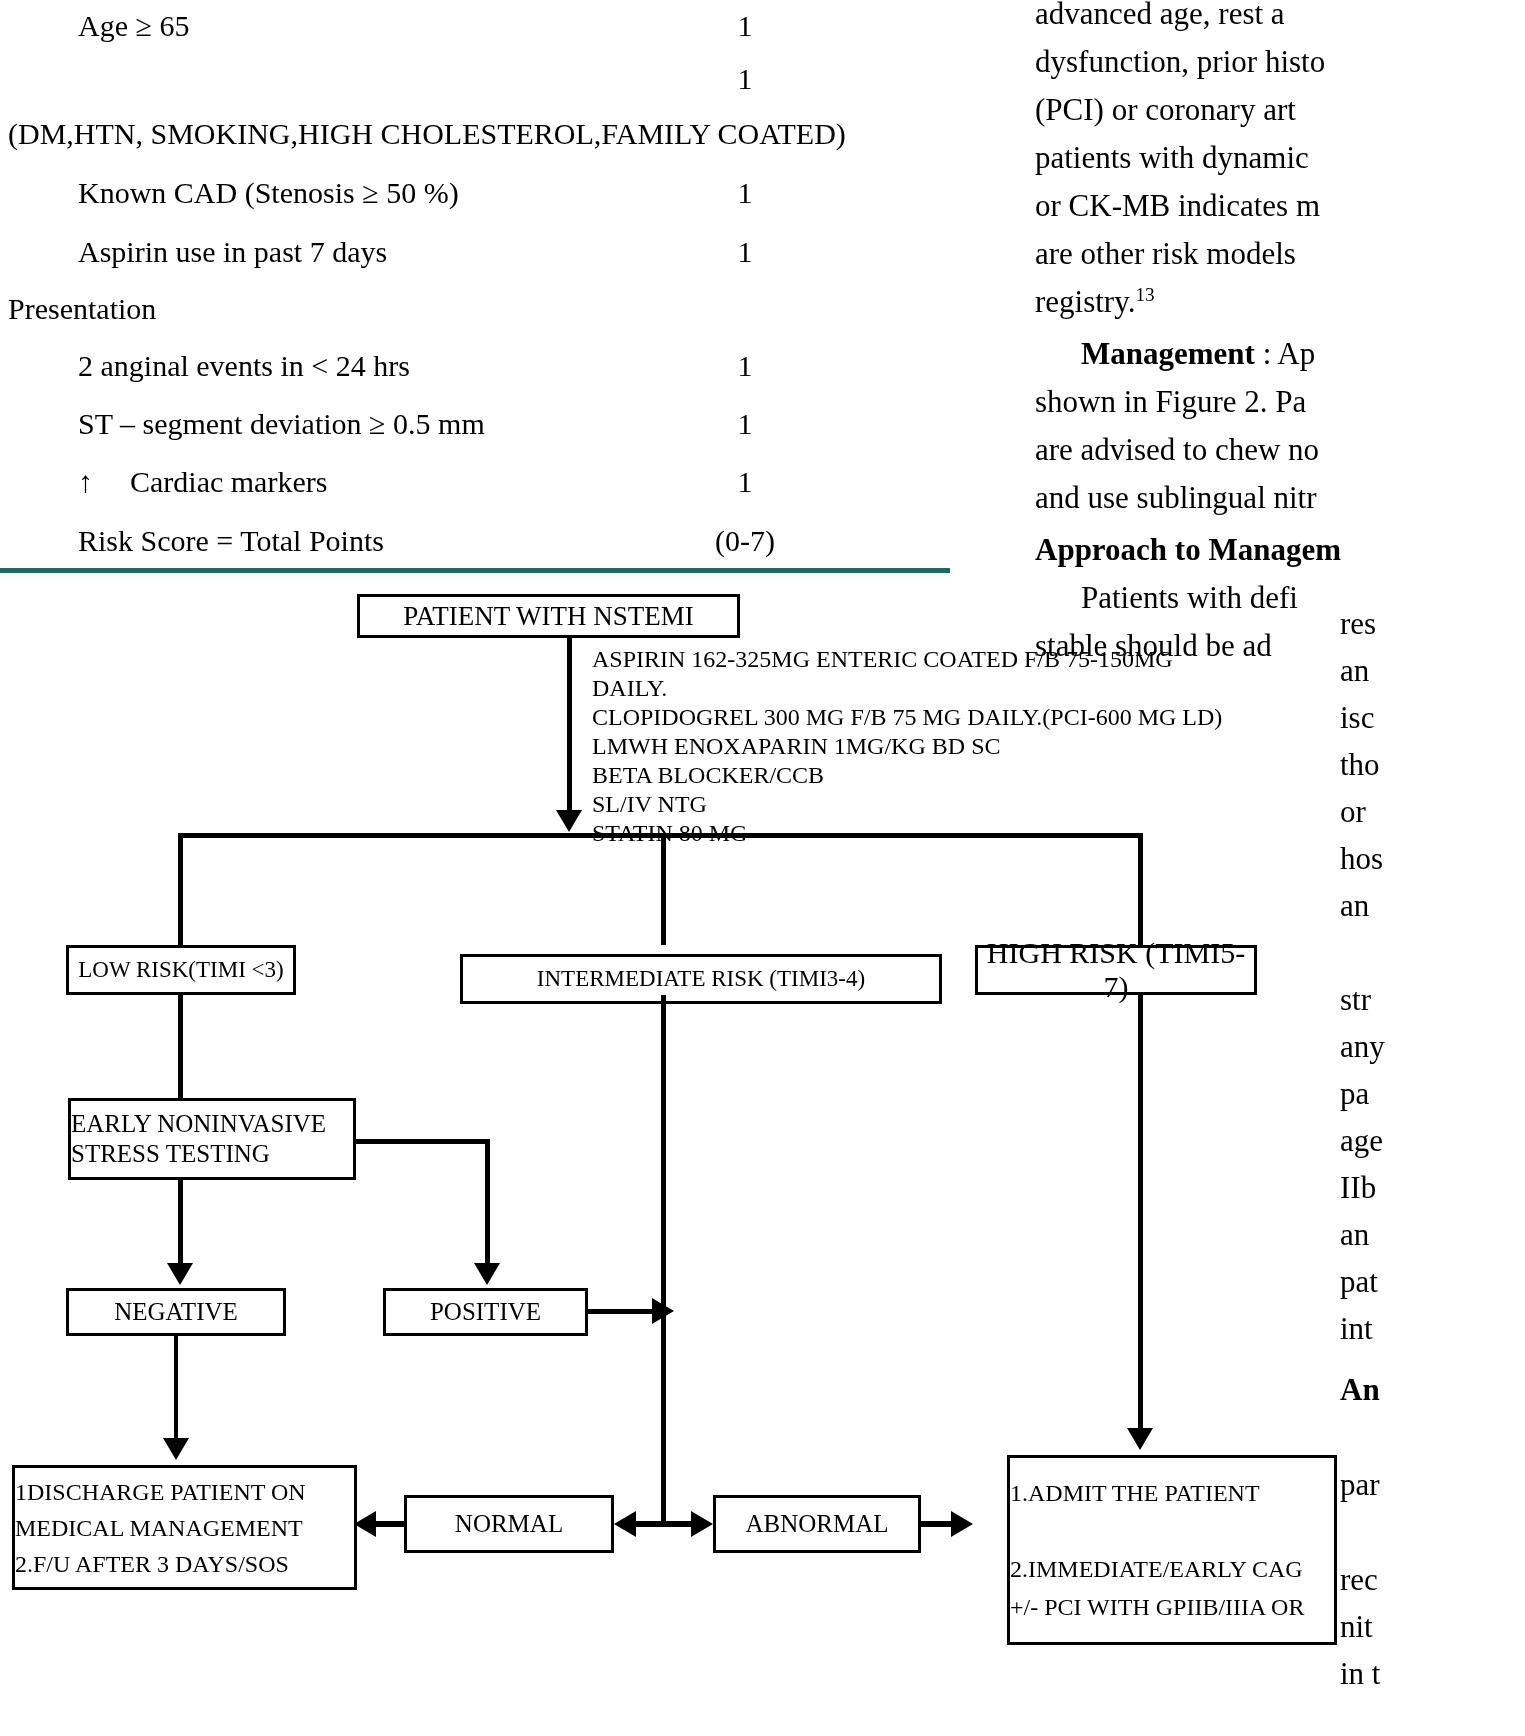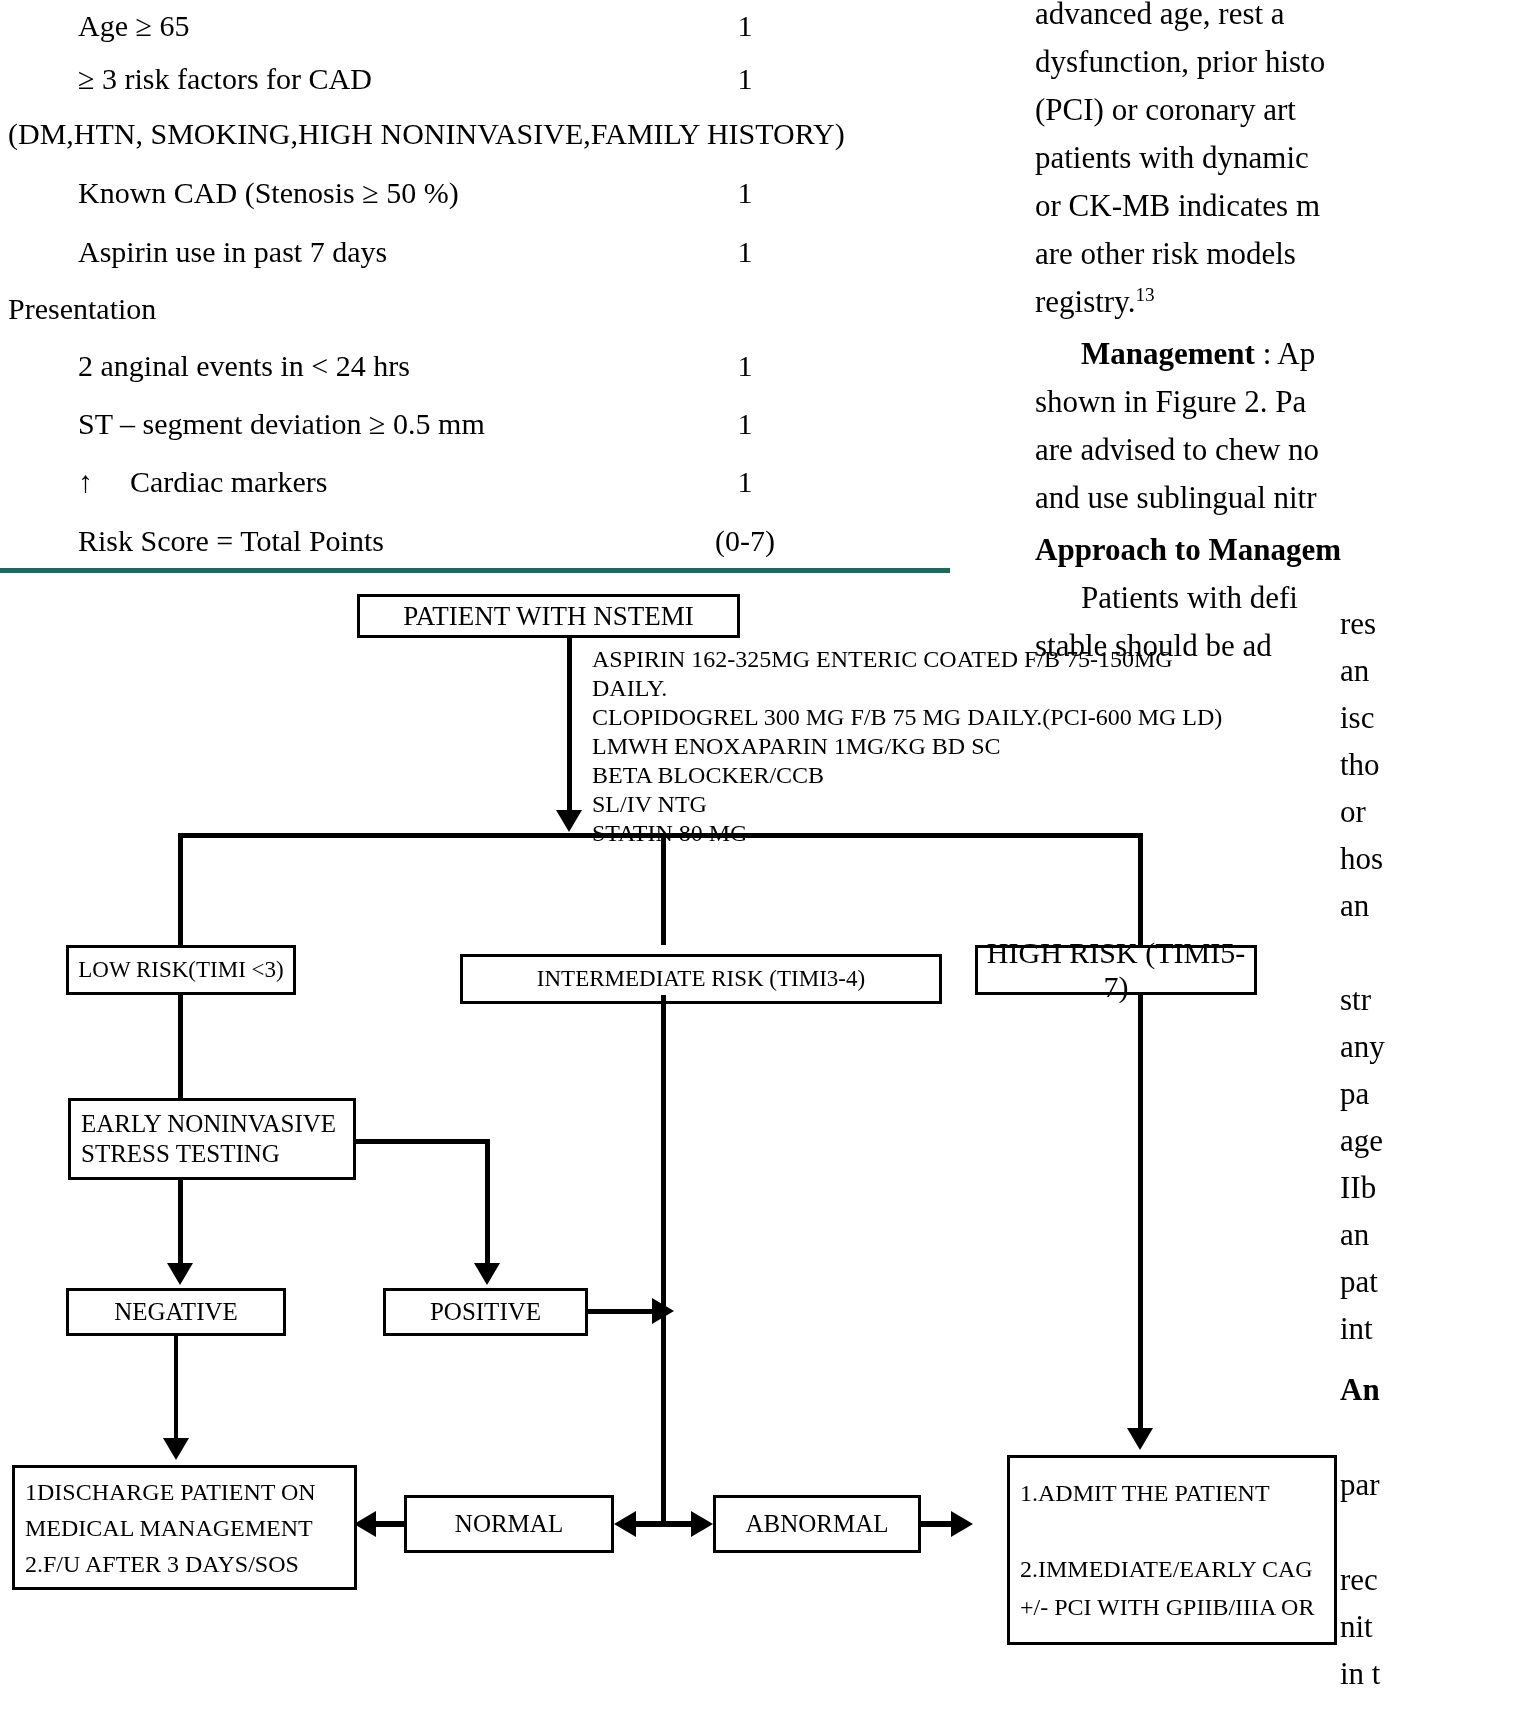--- a/index.html
+++ b/index.html
@@ -121,21 +121,21 @@
     display: flex;
     align-items: center;
     font-family: "Liberation Serif", "DejaVu Serif", serif;
     pointer-events: auto;
   }
   .node .txt {
     width: 100%;
     white-space: pre-line;
   }
   .node.center .txt { text-align: center; }
-  .node.left .txt { text-align: left; padding-left: 10px; }
+  .node.left .txt { text-align: left; }
 
   .freetext {
     position: absolute;
     font-family: "Liberation Serif", "DejaVu Serif", serif;
     white-space: pre-line;
     pointer-events: auto;
   }
 
   .hline, .vline {
     position: absolute;
@@ -171,26 +171,25 @@
 <body>
 
 <div id="timi-table">
 
   <div class="timi-row" style="top:0px;">
     <span class="timi-label">Age ≥ 65</span>
     <span class="timi-points">1</span>
   </div>
 
   <div class="timi-row" style="top:53px;">
-    <span class="timi-label">≥ 3 risk factors for CAD</span>
     <span class="timi-points">1</span>
   </div>
 
   <div class="timi-row" style="top:108px;">
-    <span class="timi-label flush">(DM,HTN, SMOKING,HIGH NONINVASIVE,FAMILY HISTORY)</span>
+    <span class="timi-label flush">(DM,HTN, SMOKING,HIGH CHOLESTEROL,FAMILY COATED)</span>
   </div>
 
   <div class="timi-row" style="top:167px;">
     <span class="timi-label">Known CAD (Stenosis ≥ 50 %)</span>
     <span class="timi-points">1</span>
   </div>
 
   <div class="timi-row" style="top:226px;">
     <span class="timi-label">Aspirin use in past 7 days</span>
     <span class="timi-points">1</span>

